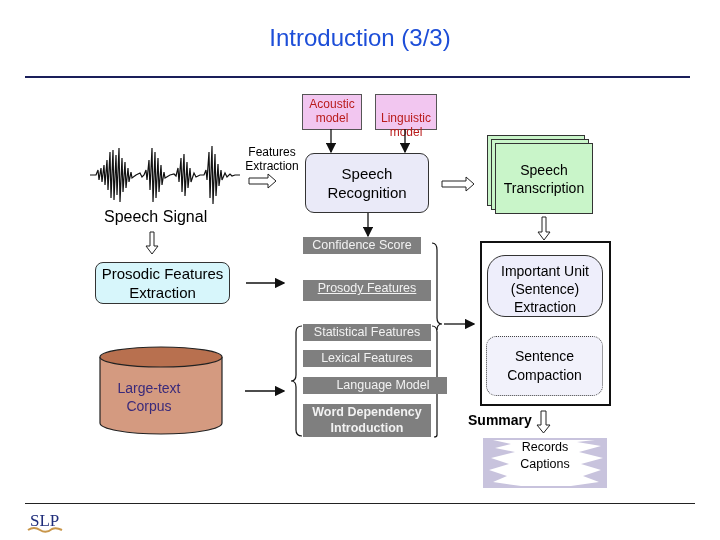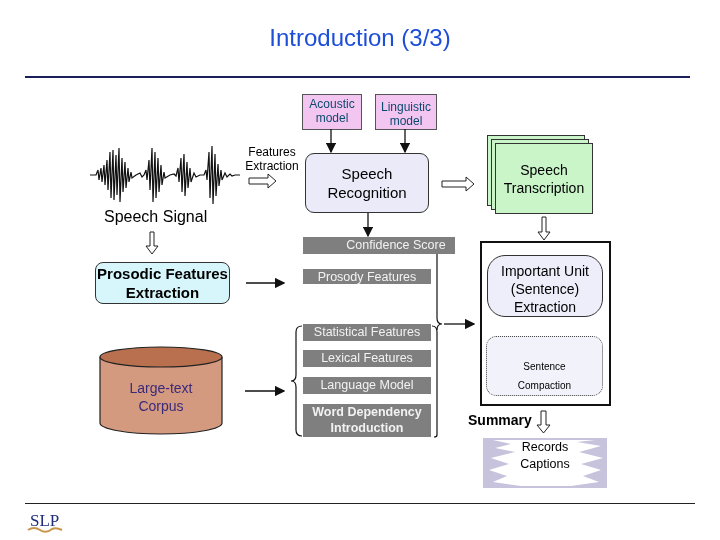--- a/index.html
+++ b/index.html
@@ -3,47 +3,47 @@
 <meta charset="utf-8">
 <style>
   html, body { margin: 0; padding: 0; background: #ffffff; }
   body { width: 720px; height: 540px; position: relative; overflow: hidden;
          font-family: "Liberation Sans", sans-serif; color: #000; }
   .abs { position: absolute; }
   .title { left: 0; width: 720px; top: 24px; text-align: center; font-size: 24px; color: #1d4ed8; }
   .title-rule { left: 25px; width: 665px; top: 76px; height: 2px; background: #1a1f5a; }
   .footer-rule { left: 25px; width: 670px; top: 503px; height: 1px; background: #222; }
 
-  .pinkbox { background: #f2c6f0; border: 1px solid #555; font-size: 12px; text-align: center; line-height: 14px; color: #0c4a6e; }
+  .pinkbox { background: #f2c6f0; border: 1px solid #555; font-size: 12px; text-align: center; line-height: 14px; color: #b91c1c; }
   .sr-box { background: #eaeaf8; border: 1.5px solid #333; border-radius: 9px; font-size: 15px; text-align: center; line-height: 19px; display:flex; align-items:center; justify-content:center; }
   .label { font-size: 12px; line-height: 14px; text-align: center; }
   .sig-label { font-size: 16px; }
   .prosodic-box { background: #d7f6fb; border: 1.5px solid #333; border-radius: 8px; font-size: 15px; text-align: center; line-height: 19px; display:flex; align-items:center; justify-content:center; }
   .graybar { background: #7f7f7f; color: #f2f2f2; font-size: 12.5px; text-align: center; line-height: 16px; }
   .trans-page { background: #c9f5c9; border: 1px solid #333; }
   .trans-text { font-size: 14px; text-align: center; line-height: 18px; display:flex; align-items:center; justify-content:center; }
   .outer-box { border: 2.5px solid #111; background: #fff; }
   .iue-box { background: #eeeefb; border: 1.5px solid #333; border-radius: 18px; font-size: 14px; text-align: center; line-height: 18px; display:flex; align-items:flex-end; justify-content:center; }
-  .sc-box { background: #f2f2fb; border: 1.2px dotted #444; border-radius: 10px; font-size: 10px; text-align: center; line-height: 19px; display:flex; align-items:flex-end; justify-content:center; }
+  .sc-box { background: #f2f2fb; border: 1.2px dotted #444; border-radius: 10px; font-size: 14px; text-align: center; line-height: 19px; display:flex; align-items:center; justify-content:center; }
   .summary-label { font-size: 14px; font-weight: bold; }
   .outputs { font-size: 12.5px; text-align: center; line-height: 16.5px; }
   .corpus-text { font-size: 14px; color: #3a2a7a; text-align: center; line-height: 18px; }
 </style>
 </head>
 <body>
 
 <div class="abs title">Introduction (3/3)</div>
 <div class="abs title-rule"></div>
 
 <div class="abs pinkbox" style="left:302px;top:94px;width:58px;height:34px;">
   <div style="margin-top:2px">Acoustic</div>
   <div>model</div>
 </div>
 <div class="abs pinkbox" style="left:375px;top:94px;width:60px;height:34px;">
-  <div style="margin-top:5px">Linguistic</div>
+  <div style="margin-top:16px">Linguistic</div>
   <div>model</div>
 </div>
 
 <svg class="abs" style="left:88px;top:140px;" width="156" height="70">
   <g stroke="#111" stroke-width="1.2">
     <path d="M2 35 L8 35 L10 30 L11 40 L13 28 L14 42 L16 25 L17 45 L19 20 L20 50 L22 12 L23 58 L25 10 L26 60 L28 15 L29 55 L31 8 L32 62 L34 18 L35 52 L37 22 L38 48 L40 28 L41 42 L43 32 L44 38 L48 35 L52 33 L54 37 L56 35 L58 30 L59 40 L61 20 L62 50 L64 8 L65 62 L67 12 L68 58 L70 18 L71 52 L73 25 L74 45 L76 32 L77 38 L82 35 L86 34 L88 36 L90 28 L91 42 L93 18 L94 52 L96 14 L97 56 L99 22 L100 48 L102 28 L103 42 L106 33 L108 37 L112 35 L116 35 L118 30 L119 40 L121 12 L122 58 L124 6 L125 64 L127 14 L128 56 L130 24 L131 46 L133 30 L134 40 L137 33 L139 37 L142 34 L144 36 L147 35 L152 35" fill="none"></path>
   </g>
 </svg>
 <div class="abs sig-label" style="left:104px;top:208px;">Speech Signal</div>
 
@@ -97,41 +97,41 @@
 
 <div class="abs trans-page" style="left:487px;top:135px;width:96px;height:69px;"></div>
 <div class="abs trans-page" style="left:491px;top:139px;width:96px;height:69px;"></div>
 <div class="abs trans-page trans-text" style="left:495px;top:143px;width:96px;height:69px;">
   <div>
     <div>Speech</div>
     <div>Transcription</div>
   </div>
 </div>
 
-<div class="abs prosodic-box" style="left:95px;top:262px;width:133px;height:40px;font-weight:bold;">
+<div class="abs prosodic-box" style="left:95px;top:262px;width:133px;height:40px;">
   <div>
     <div>Prosodic Features</div>
     <div>Extraction</div>
   </div>
 </div>
 
 <svg class="abs" style="left:98px;top:345px;" width="126" height="92">
   <path d="M2 12 L2 78 A61 11 0 0 0 124 78 L124 12" fill="#d49a80" stroke="#222" stroke-width="1.2"></path>
   <ellipse cx="63" cy="12" rx="61" ry="10" fill="#b8704f" stroke="#222" stroke-width="1.2"></ellipse>
 </svg>
-<div class="abs corpus-text" style="left:105px;top:379px;width:112px;">
+<div class="abs corpus-text" style="left:93px;top:379px;width:112px;">
   <div>Large-text</div>
   <div>Corpus</div>
 </div>
 
-<div class="abs graybar" style="left:303px;top:237px;width:118px;height:17px;padding-left:34px;">Confidence Score</div>
-<div class="abs graybar" style="left:303px;top:269px;width:128px;height:15px;">Prosody Features</div>
+<div class="abs graybar" style="left:303px;top:237px;width:118px;height:17px;">Confidence Score</div>
+<div class="abs graybar" style="left:303px;top:280px;width:128px;height:21px;text-decoration:underline;">Prosody Features</div>
 <div class="abs graybar" style="left:303px;top:324px;width:128px;height:17px;">Statistical Features</div>
 <div class="abs graybar" style="left:303px;top:350px;width:128px;height:17px;">Lexical Features</div>
-<div class="abs graybar" style="left:303px;top:377px;width:128px;height:17px;">Language Model</div>
+<div class="abs graybar" style="left:303px;top:377px;width:128px;height:17px;padding-left:16px;">Language Model</div>
 <div class="abs graybar" style="left:303px;top:404px;width:128px;height:33px;font-weight:bold;">
   <div>Word Dependency</div>
   <div>Introduction</div>
 </div>
 
 <div class="abs outer-box" style="left:480px;top:241px;width:127px;height:161px;"></div>
 <div class="abs iue-box" style="left:487px;top:255px;width:114px;height:60px;">
   <div>
     <div>Important Unit</div>
     <div>(Sentence)</div>

